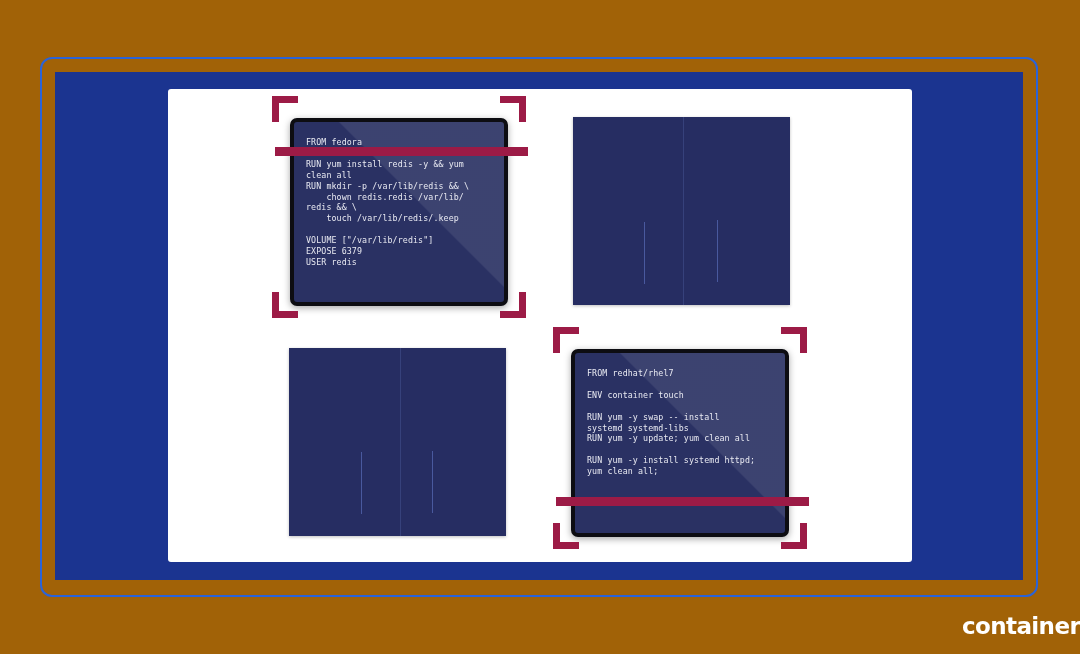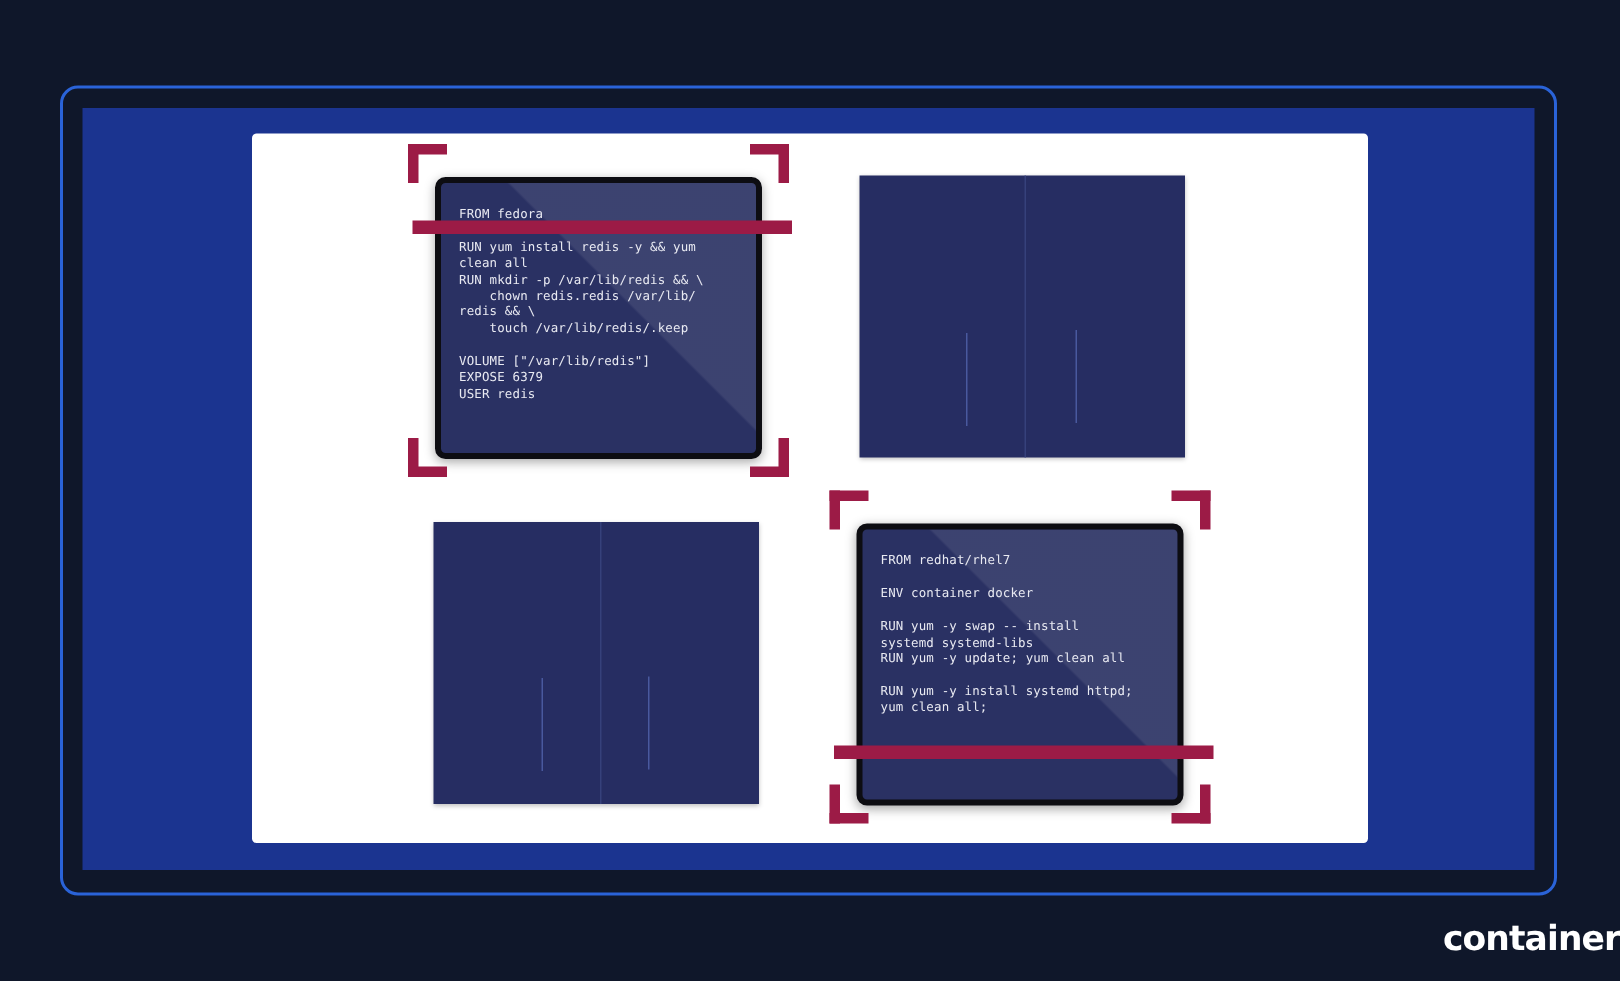--- a/index.html
+++ b/index.html
@@ -7,21 +7,21 @@
   html, body {
     width:1080px; height:654px;
     background:#141b48;
     font-family:"Liberation Sans", sans-serif;
     overflow:hidden;
   }
 
   #stage {
     position:relative;
     width:1080px; height:654px;
-    background:#0f172a;
+    background:#a16207;
   }
 
   
   .outline-frame {
     position:absolute;
     left:40px; top:57px;
     width:998px; height:540px;
     border:2px solid #2a63d8;
     border-radius:12px;
   }
@@ -167,21 +167,21 @@
   <div class="bracket tr" style="left:500px; top:96px;"></div>
   <div class="bracket bl" style="left:272px; top:292px;"></div>
   <div class="bracket br" style="left:500px; top:292px;"></div>
 
   <div class="strike-bar" style="left:275px; top:147px; width:253px;"></div>
 
   <div class="code-window" style="left:571px; top:349px; width:218px; height:188px;">
     <div class="sheen"></div>
     <pre style="padding:15px 0 0 12px;">FROM redhat/rhel7
 
-ENV container docker
+ENV container touch
 
 RUN yum -y swap -- install
 systemd systemd-libs
 RUN yum -y update; yum clean all
 
 RUN yum -y install systemd httpd;
 yum clean all;</pre>
   </div>
 
   <div class="bracket tl" style="left:553px; top:327px;"></div>

